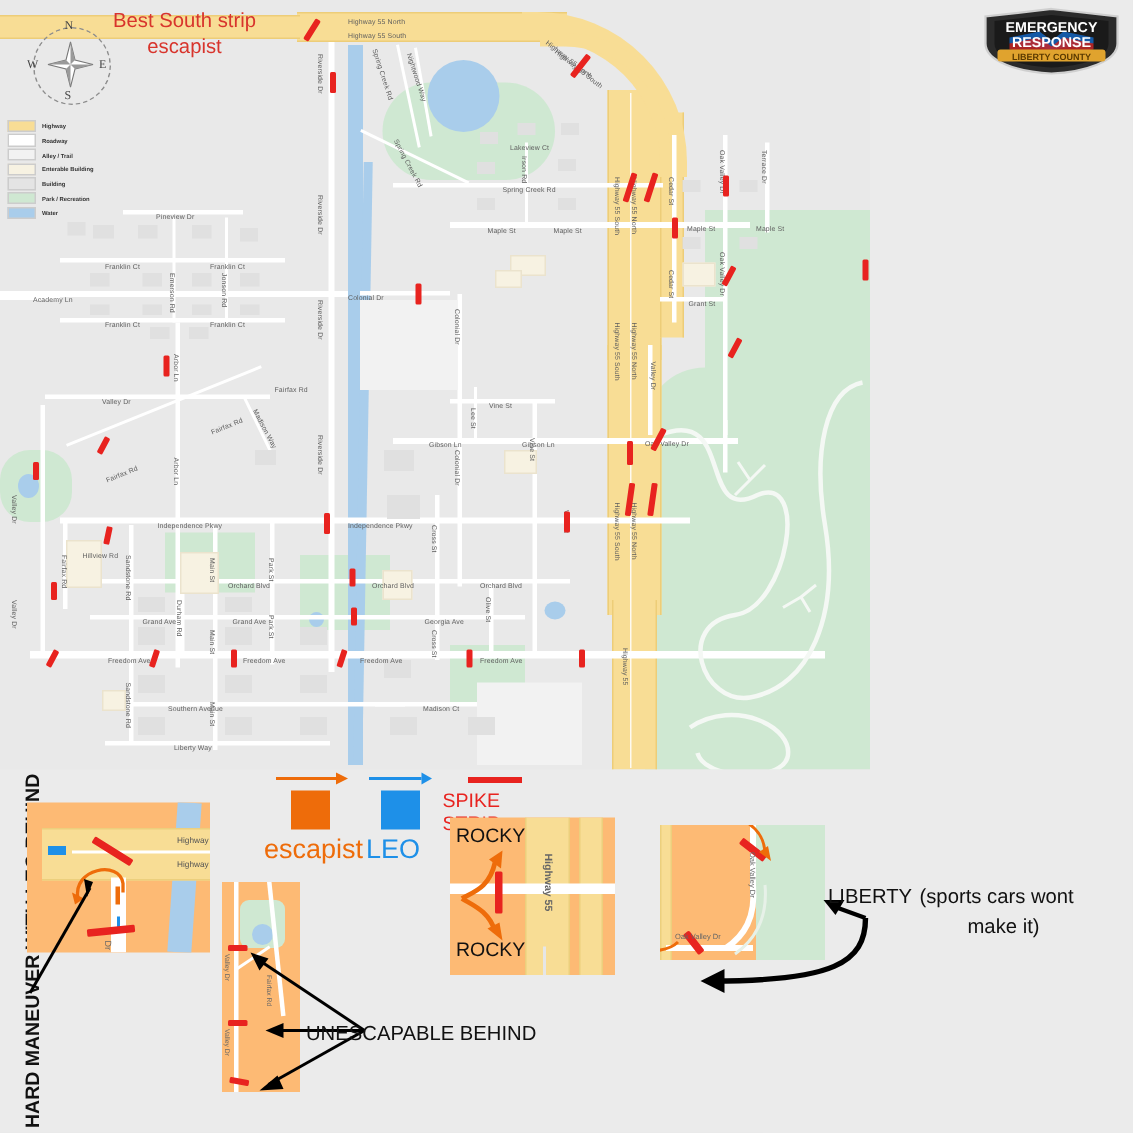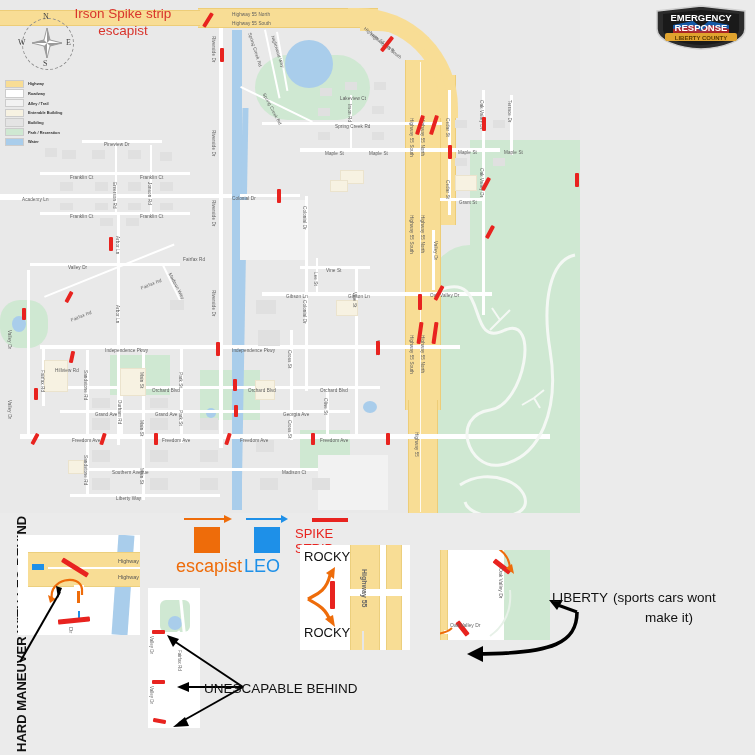--- a/index.html
+++ b/index.html
@@ -39,21 +39,21 @@
   .leg-sw{width:17px;height:6.4px;margin-right:4px;border:0.5px solid #ccc;}
   .leg-tx{font-size:3.9px;color:#333;font-weight:bold;white-space:nowrap;}
   
   #logo{position:absolute;right:6px;top:5px;width:96px;height:45px;}
   
   #key{position:absolute;left:176px;top:512px;width:190px;height:80px;}
   .key-arrow{position:absolute;height:10px;}
   .key-sq{position:absolute;width:26px;height:26px;}
   .key-tx{position:absolute;font-size:18px;}
   
-  .panel{position:absolute;background:#ffffff;overflow:hidden;}
+  .panel{position:absolute;background:#fdba74;overflow:hidden;}
   .p-road{position:absolute;background:#fff;}
   .p-hwy{position:absolute;background:#f8dd95;border-left:1px solid #eccf7d;border-right:1px solid #eccf7d;}
   .p-hwy-h{position:absolute;background:#f8dd95;border-top:1px solid #eccf7d;border-bottom:1px solid #eccf7d;}
   .p-water{position:absolute;background:#a9cdeb;}
   .p-park{position:absolute;background:#cfe8d2;}
   .p-spike{position:absolute;background:#e8231f;border-radius:1px;}
   .p-lbl{position:absolute;font-size:5px;color:#666;white-space:nowrap;}
   .ann{position:absolute;font-size:13.5px;color:#111;white-space:nowrap;}
   .vert-txt{
     position:absolute;transform-origin:0 0;transform:rotate(-90deg);
@@ -325,21 +325,21 @@
       <div class="spike" style="left: 307px; top: 437px; width: 12px; transform-origin: 50% 50%; transform: rotate(-90deg);"></div>
       <div class="spike" style="left: 382px; top: 437px; width: 12px; transform-origin: 50% 50%; transform: rotate(-90deg);"></div>
       <div class="spike" style="left: 63px; top: 295px; width: 12px; transform-origin: 50% 50%; transform: rotate(-62deg);"></div>
       <div class="spike" style="left: 230px; top: 409px; width: 12px; transform-origin: 50% 50%; transform: rotate(-90deg);"></div>
       <div class="spike" style="left: 229px; top: 383px; width: 12px; transform-origin: 50% 50%; transform: rotate(-90deg);"></div>
       <div class="spike" style="left: 570px; top: 178px; width: 14px; transform-origin: 50% 50%; transform: rotate(-90deg);"></div>
     </div>
 </div>
 
 <div id="title">
-  <div>Irson Spike strip</div>
+  <div>Best South strip</div>
   <div>escapist</div>
 </div>
 
 <div id="compass">
   <div class="ring"></div>
   <svg style="position:absolute;left:14px;top:14px;width:30px;height:30px;">
     <polygon points="15,0 18,12 30,15 18,18 15,30 12,18 0,15 12,12" fill="#fff" stroke="#777" stroke-width="0.7"></polygon>
     <polygon points="15,0 18,12 15,15" fill="#9a9a9a"></polygon>
     <polygon points="15,30 12,18 15,15" fill="#9a9a9a"></polygon>
     <polygon points="30,15 18,18 15,15" fill="#9a9a9a"></polygon>

